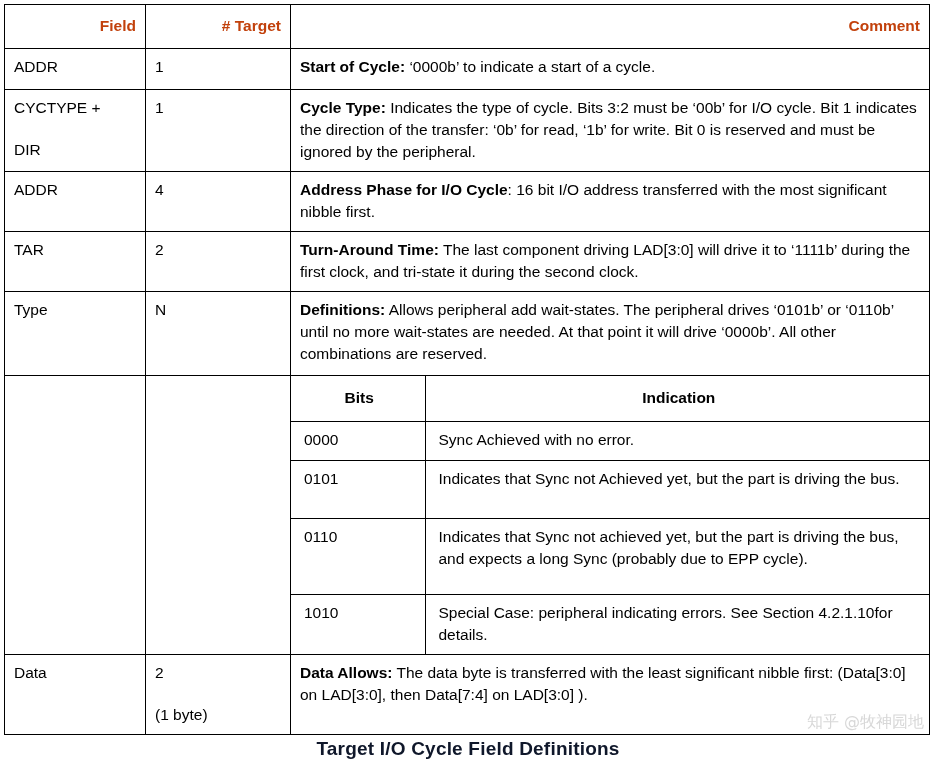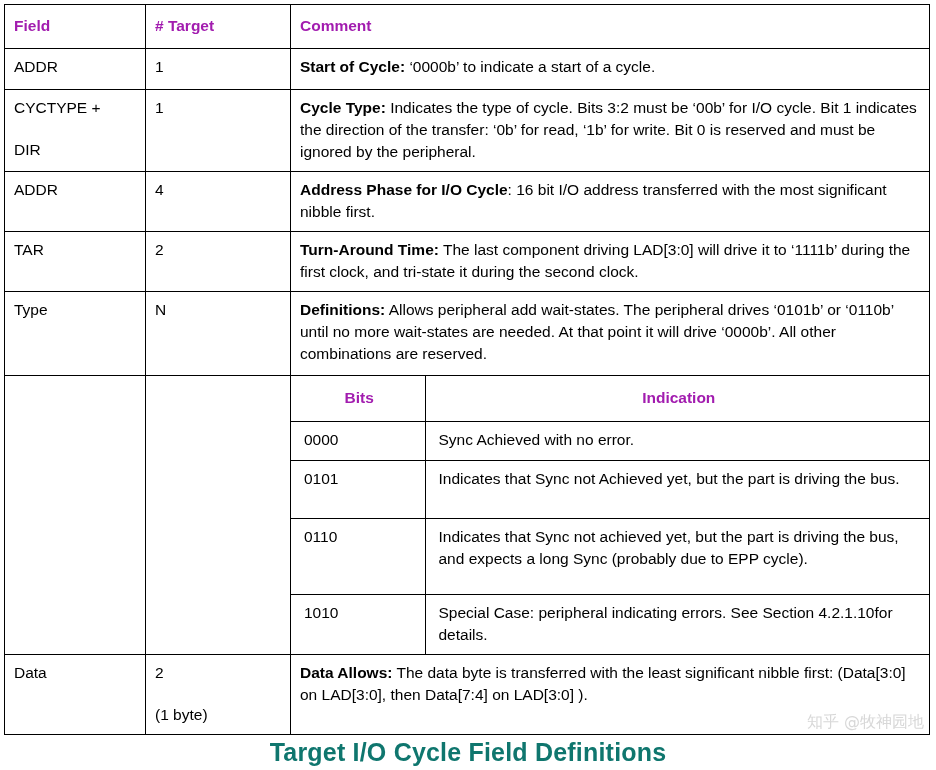--- a/index.html
+++ b/index.html
@@ -37,23 +37,23 @@
     vertical-align: top;
     padding: 7px 9px 8px 9px;
     font-size: 15.5px;
     line-height: 1.42;
   }
   col.c-field   { width: 141px; }
   col.c-clocks  { width: 145px; }
   col.c-comment { width: 639px; }
 
   .hdr {
-    text-align: left;
+    text-align: right;
     font-weight: bold;
-    color: #a21caf;
+    color: #c2410c;
     font-size: 16px;
     padding-top: 10px !important;
     padding-bottom: 11px !important;
     vertical-align: middle !important;
   }
 
   .field-cell, .clocks-cell {
     font-size: 15.5px;
   }
   .field-cell .line2, .clocks-cell .line2 {
@@ -90,43 +90,43 @@
   }
   table.bits-table tr td:first-child { border-left: none; }
   table.bits-table tr td:last-child  { border-right: none; }
   table.bits-table tr:first-child td { border-top: none; }
   table.bits-table tr:last-child  td { border-bottom: none; }
   col.bc-bits { width: 134px; }
   col.bc-ind  { width: auto; }
   .bits-hdr {
     text-align: center;
     font-weight: bold;
-    color: #a21caf;
+    color: #000000;
     font-size: 16px;
     padding-top: 11px !important;
     padding-bottom: 12px !important;
   }
   .bits-row-0000 td { height: 23px; }
   .bits-row-0101 td { height: 42px; }
   .bits-row-0110 td { height: 60px; }
   .bits-row-1010 td { height: 42px; }
 
   
   .spacer-cell { border-top: none !important; border-bottom: none !important; }
 
   
   .caption {
     position: absolute;
     left: 0;
     top: 738px;
     width: 936px;
     text-align: center;
-    font-size: 25px;
+    font-size: 19px;
     font-weight: bold;
-    color: #0f766e;
+    color: #0f172a;
     letter-spacing: 0.2px;
   }
 
   
   .watermark {
     position: absolute;
     right: 12px;
     top: 712px;
     font-size: 16px;
     color: #d8d8d8;

